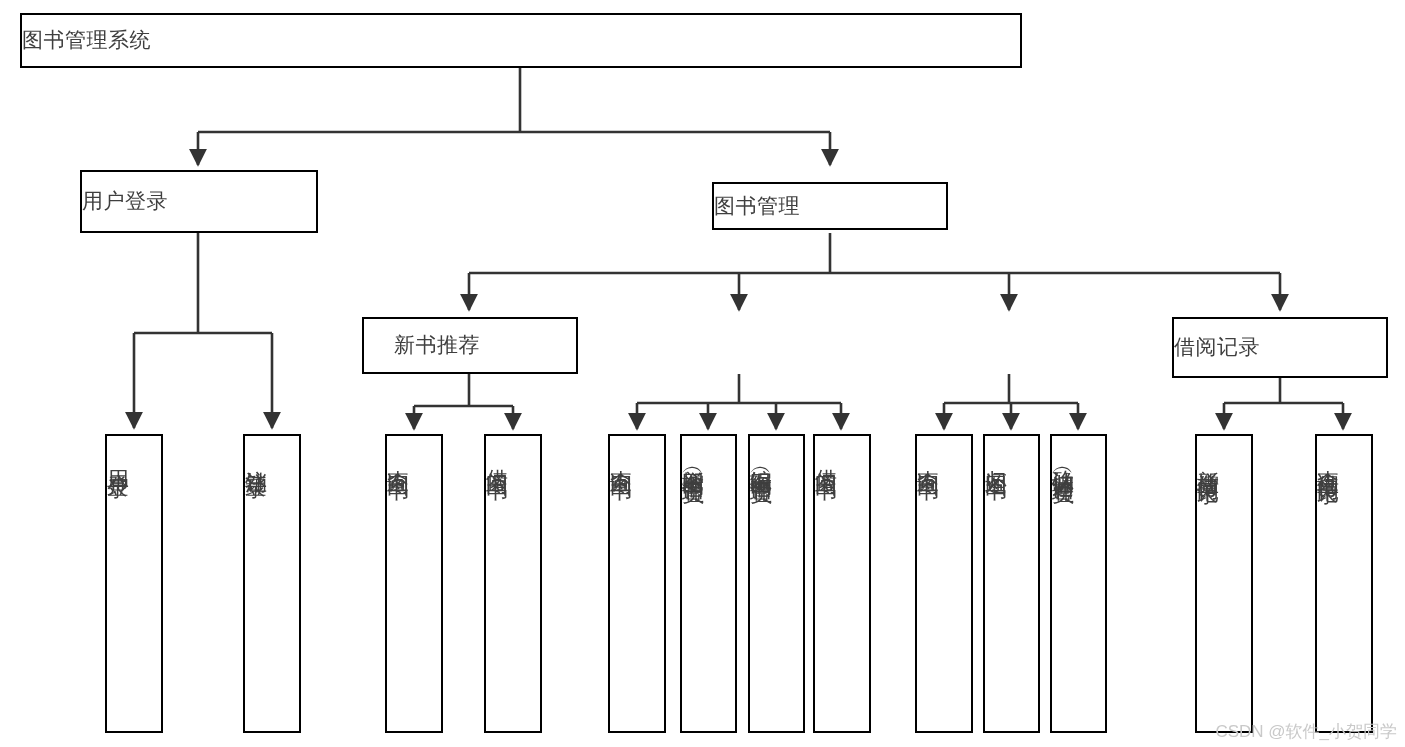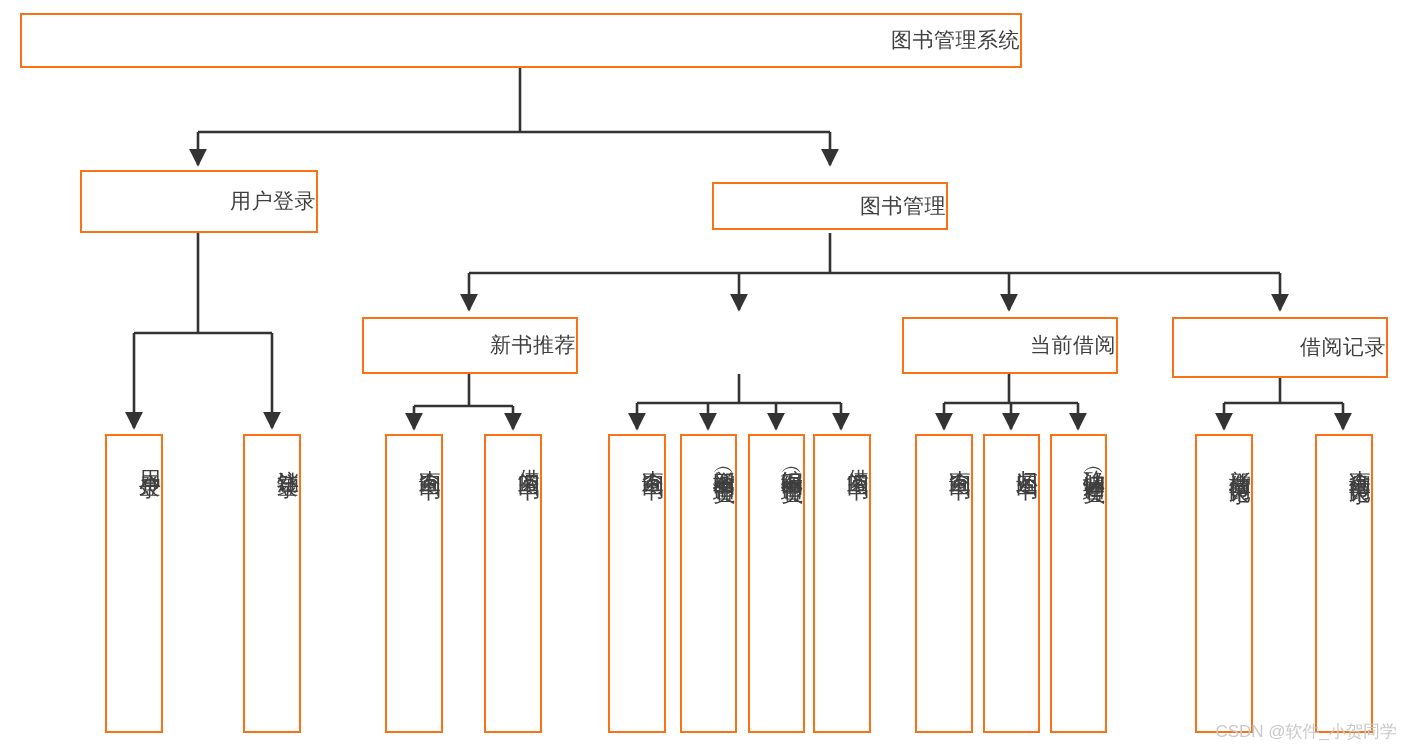--- a/index.html
+++ b/index.html
@@ -21,24 +21,24 @@
     position: absolute;
     left: 0;
     top: 0;
     width: 1405px;
     height: 747px;
   }
   .node {
     position: absolute;
     box-sizing: border-box;
     background: #ffffff;
-    border: 2px solid #f97316;
+    border: 2px solid #000000;
     display: flex;
     align-items: center;
-    justify-content: flex-end;
+    justify-content: flex-start;
     z-index: 2;
   }
   .node .label {
     color: #3f3f3f;
     text-align: center;
     line-height: 1.18;
     white-space: nowrap;
     letter-spacing: 0.5px;
   }
   .node.horiz .label {
@@ -131,25 +131,22 @@
     <span class="label">图书管理系统</span>
   </div>
 
   <div class="node horiz" style="left:80px; top:170px; width:238px; height:63px;">
     <span class="label">用户登录</span>
   </div>
   <div class="node horiz" style="left:712px; top:170px; width:236px; height:48px;margin-top:12px;">
     <span class="label">图书管理</span>
   </div>
 
-  <div class="node horiz" style="left:362px; top:317px; width:216px; height:57px;">
+  <div class="node horiz" style="left:362px; top:317px; width:216px; height:57px;padding-left:30px;">
     <span class="label">新书推荐</span>
-  </div>
-  <div class="node horiz" style="left:902px; top:317px; width:216px; height:57px;">
-    <span class="label">当前借阅</span>
   </div>
   <div class="node horiz" style="left:1172px; top:317px; width:216px; height:61px;">
     <span class="label">借阅记录</span>
   </div>
 
   <div class="node vert" style="left:105px; top:434px; width:58px; height:299px;">
     <span class="label">用户登录</span>
   </div>
   <div class="node vert" style="left:243px; top:434px; width:58px; height:299px;">
     <span class="label">注销登录</span>

